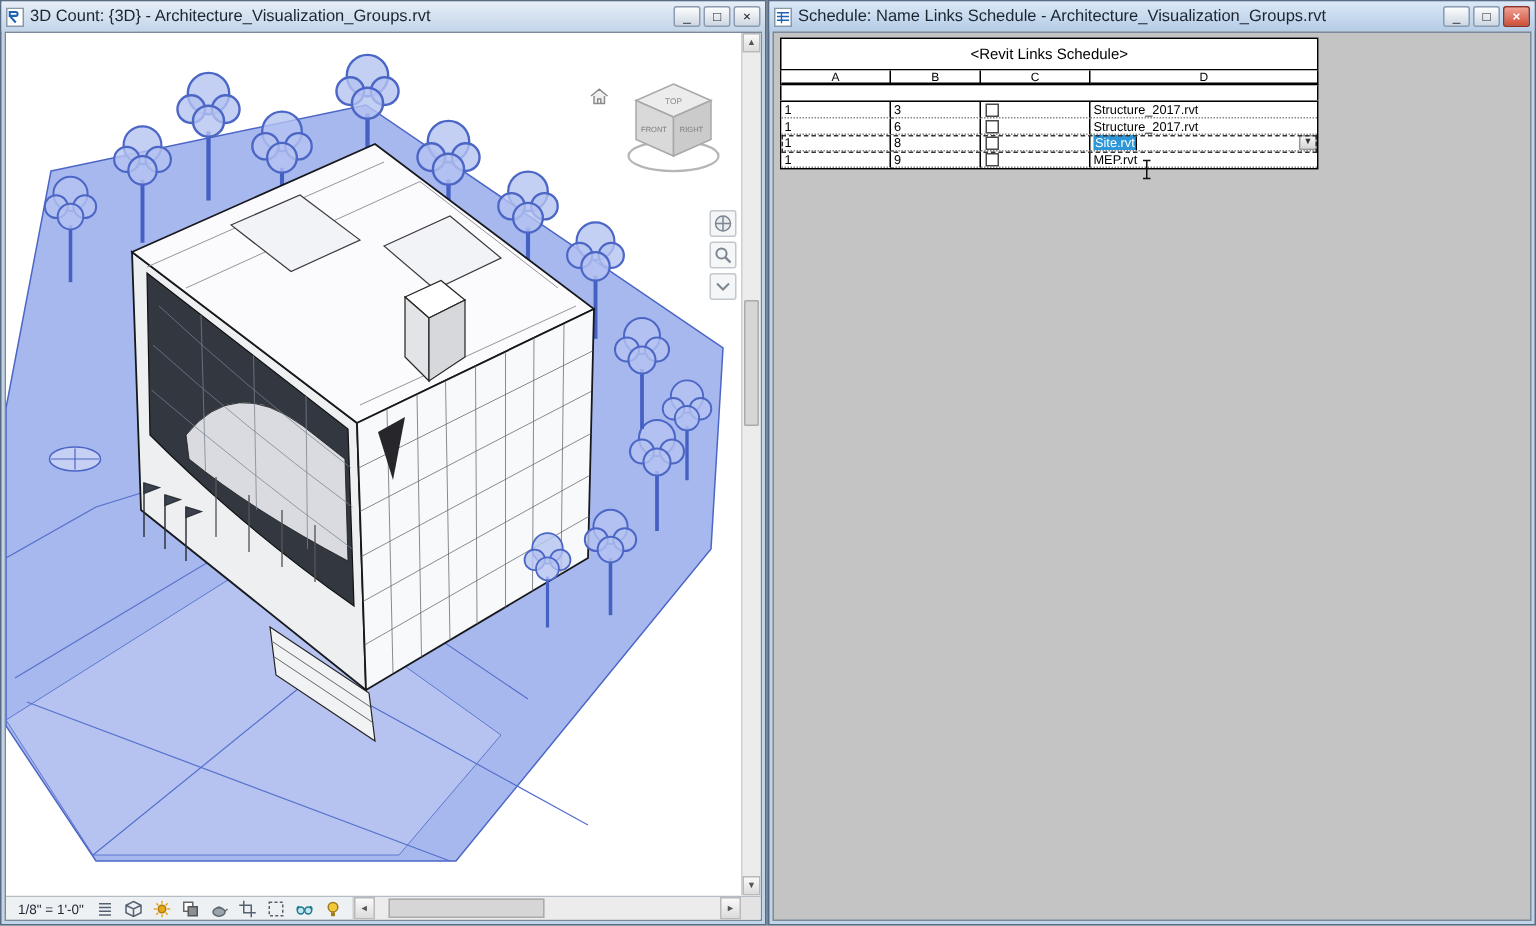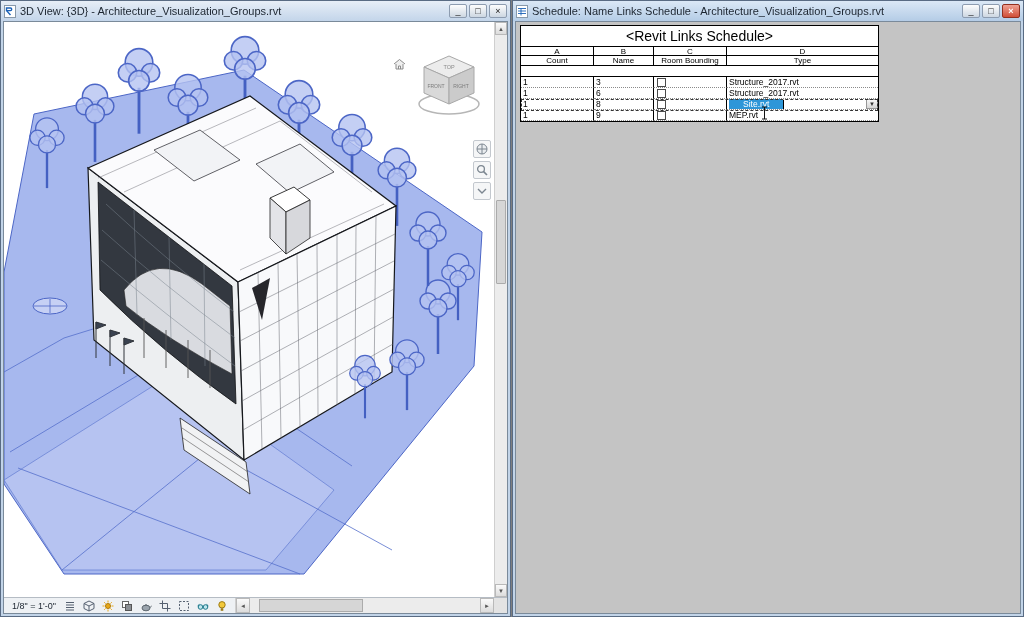--- a/index.html
+++ b/index.html
@@ -39,48 +39,48 @@
   .scale-btn{font-size:9px;color:#1c2530;padding:0 4px;white-space:nowrap;}
   .vcb-btn{width:17px;height:15px;display:flex;align-items:center;justify-content:center;border:1px solid transparent;}
   .hscroll{flex:1;display:flex;align-items:stretch;background:#ececec;border-left:1px solid #cfcfcf;}
   .hs-btn{width:14px;background:linear-gradient(#fafafa,#dcdcdc);border:1px solid #b9b9b9;font-size:6px;color:#555;display:flex;align-items:center;justify-content:center;}
   .htrack{flex:1;position:relative;}
   .hthumb{position:absolute;top:1px;bottom:1px;left:4%;width:45%;background:#d6d6d6;border:1px solid #ababab;}
   .hcorner{width:13px;background:#e3e3e3;}
 
   
   .schedule-table{position:absolute;left:4px;top:3px;width:359px;color:#000;}
-  .sched-title-cell{height:22px;border:1px solid #000;background:#fff;display:flex;align-items:center;justify-content:center;font-size:14px;}
+  .sched-title-cell{height:22px;border:1px solid #000;background:#fff;display:flex;align-items:center;justify-content:center;font-size:10px;}
   .grid-row{display:grid;grid-template-columns:73px 60px 73px 151px;background:#fff;}
   .head-block{border:1px solid #000;border-top:none;}
   .hcell{height:9px;font-size:8px;display:flex;align-items:center;justify-content:center;border-right:1px solid #000;overflow:hidden;}
   .hcell:last-child{border-right:none;}
   .letters .hcell{border-bottom:1px solid #000;}
   .sched-gap{height:10px;background:#fff;border-left:1px solid #000;border-right:1px solid #000;}
   .sched-body{border:1px solid #000;position:relative;background:#fff;}
   .bcell{height:11px;font-size:8.5px;display:flex;align-items:center;padding-left:2px;border-right:1px solid #000;border-bottom:1px dotted #8a8a8a;position:relative;overflow:visible;white-space:nowrap;}
   .bcell:last-child{border-right:none;}
   .row:last-child .bcell{border-bottom:none;}
   .checkbox{width:9px;height:9px;background:#fff;border:1px solid #4a4a4a;margin-left:1px;}
-  .sel-text{background:#2d96d8;color:#fff;padding:0 14px;}
+  .sel-text{background:#2d96d8;color:#fff;padding:0 1px;}
   .caret{display:inline-block;width:1px;height:9px;background:#000;vertical-align:middle;}
   .combo-btn{position:absolute;right:0;top:0;bottom:0;width:12px;background:linear-gradient(#f6f6f6,#d5d5d5);border:1px solid #979797;display:flex;align-items:center;justify-content:center;font-size:6px;color:#333;}
   .edit-outline{position:absolute;left:0;right:0;top:22px;height:12px;border:1px dashed #333;pointer-events:none;}
   .ibeam{position:absolute;left:244px;top:84px;}
 </style>
 </head>
 <body>
 
 <div class="window" id="win3d">
   <div class="titlebar">
     <svg width="12" height="13">
         <rect x="0.5" y="0.5" width="11" height="12" fill="#fff" stroke="#8899aa"></rect>
         <path d="M2.5 3h4c1.6 0 1.6 2.6 0 2.6h-4zM2.5 5.6l4 4.4" stroke="#1c62b7" stroke-width="1.4" fill="none"></path>
       </svg>
-    <span class="title-text">3D View: {3D} - Architecture_Visualization_Groups.rvt</span>
+    <span class="title-text">3D Count: {3D} - Architecture_Visualization_Groups.rvt</span>
     <span class="win-btns">
       <span class="wbtn">_</span>
       <span class="wbtn">□</span>
       <span class="wbtn">×</span>
     </span>
   </div>
 
   <div class="client">
     <div class="viewport">
 
@@ -332,26 +332,20 @@
 
       <div class="sched-title-cell">&lt;Revit Links Schedule&gt;</div>
 
       <div class="head-block">
         <div class="grid-row letters">
           <span class="hcell">A</span>
           <span class="hcell">B</span>
           <span class="hcell">C</span>
           <span class="hcell">D</span>
         </div>
-        <div class="grid-row headers">
-          <span class="hcell">Count</span>
-          <span class="hcell">Name</span>
-          <span class="hcell">Room Bounding</span>
-          <span class="hcell">Type</span>
-        </div>
       </div>
 
       <div class="sched-gap"></div>
 
       <div class="sched-body">
         <div class="grid-row row">
           <span class="bcell">1</span>
           <span class="bcell">3</span>
           <span class="bcell">
               <span class="checkbox"></span>

